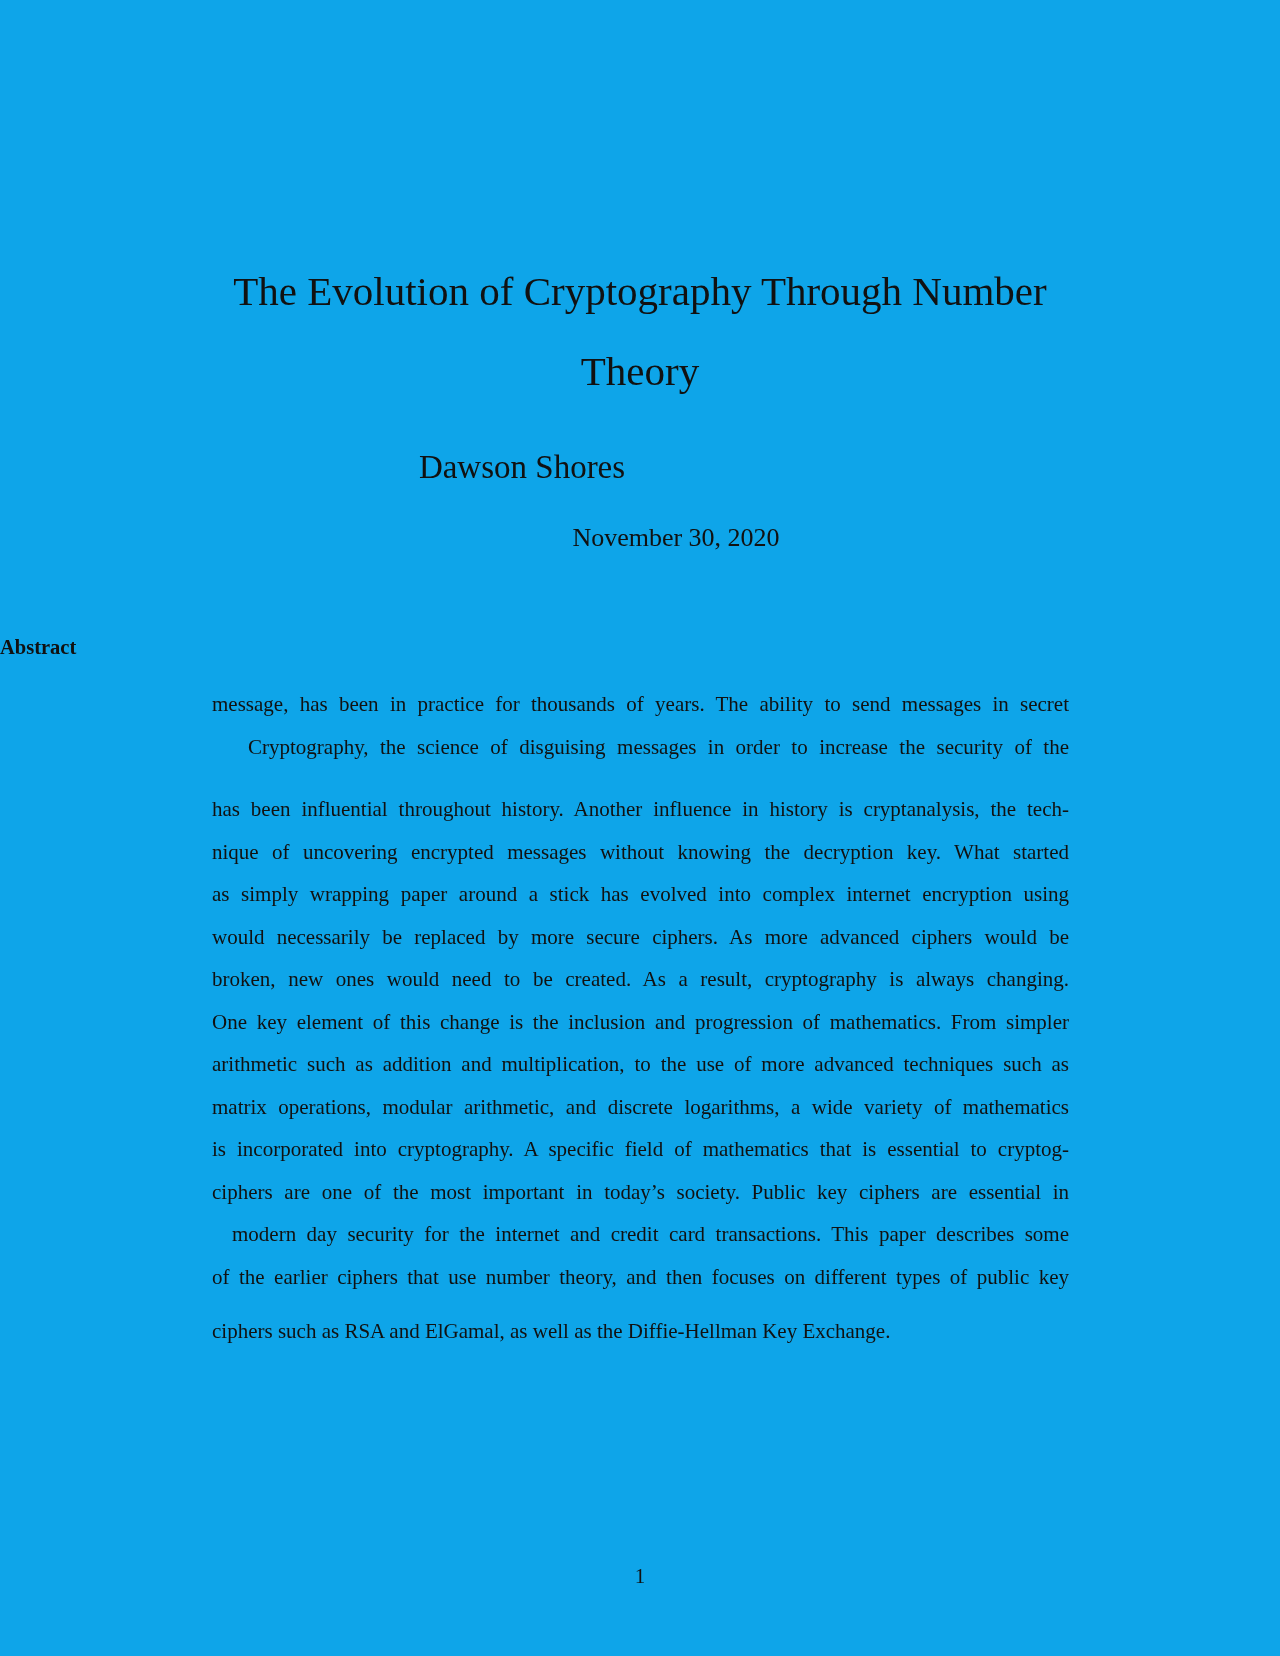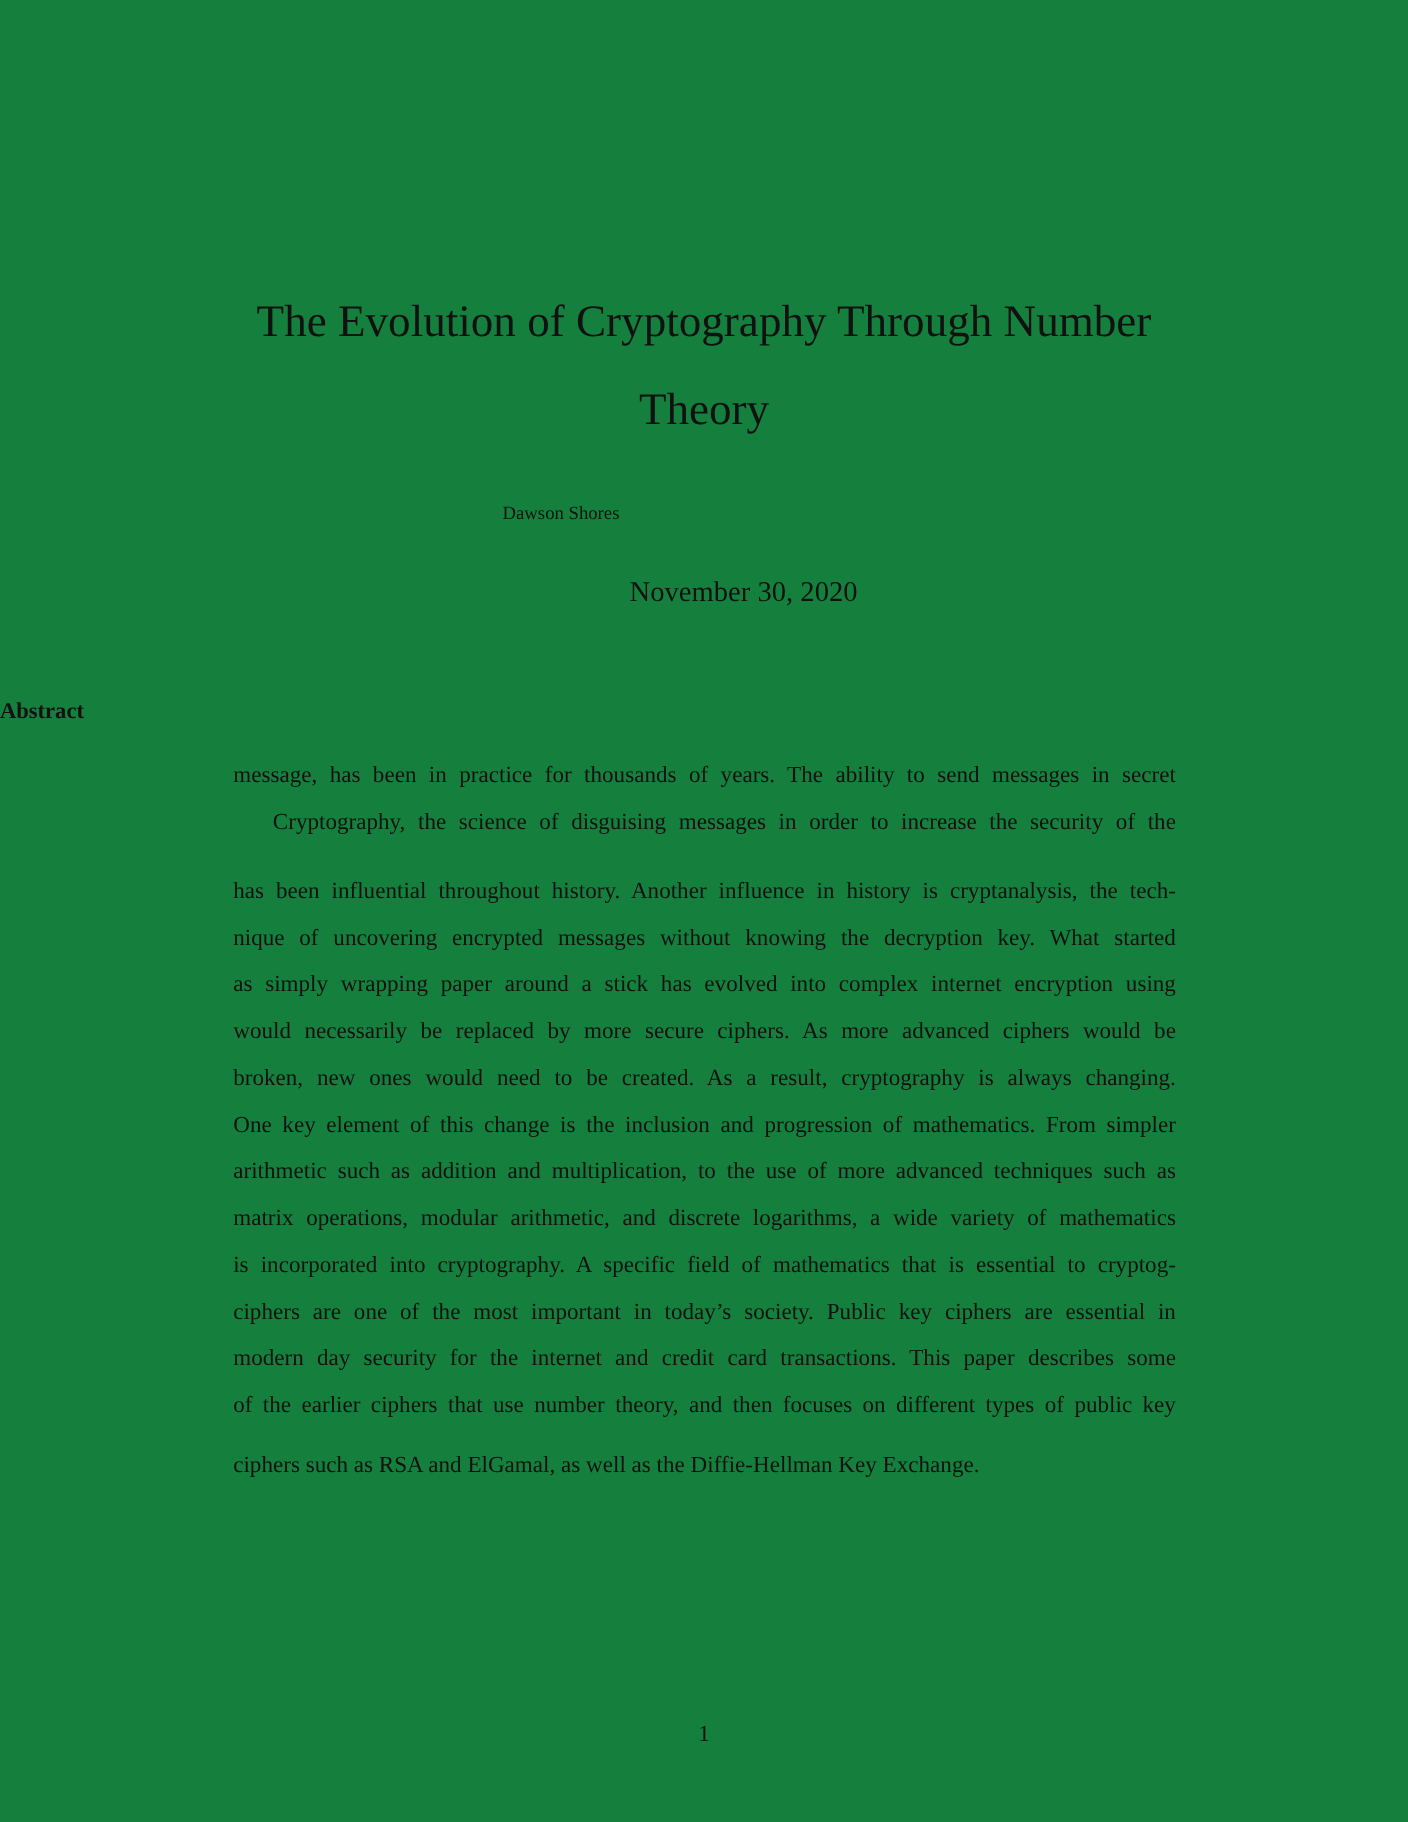--- a/index.html
+++ b/index.html
@@ -13,39 +13,39 @@
     position: relative;
     overflow: hidden;
     font-family: "Liberation Serif", "DejaVu Serif", serif;
     color: #111111;
   }
   .page {
     position: absolute;
     left: 0; top: 0;
     width: 1280px;
     height: 1656px;
-    background: #15803d;
+    background: #0ea5e9;
   }
   .title-line {
     position: absolute;
     left: 0;
     width: 1280px;
     text-align: center;
     font-size: 41px;
     line-height: 50px;
     white-space: nowrap;
   }
   .title-l1 { top: 266px; }
   .title-l2 { top: 346px; }
   .author {
     position: absolute;
-    left: 0; width: 1020px;
+    left: 12px; width: 1020px;
     top: 450px;
     text-align: center;
-    font-size: 17px;
+    font-size: 33px;
     line-height: 34px;
   }
   .date {
     position: absolute;
     left: 0; width: 1280px;
     top: 521px;
     text-align: center;
     font-size: 26px;
     line-height: 34px;
     padding-left: 36px;
@@ -105,20 +105,20 @@
     <span class="abs-line" style="word-spacing: 0px; margin-top: 20px;">has been influential throughout history. Another influence in history is cryptanalysis, the tech-</span>
     <span class="abs-line" style="word-spacing: 0px;">nique of uncovering encrypted messages without knowing the decryption key. What started</span>
     <span class="abs-line" style="word-spacing: 0px;">as simply wrapping paper around a stick has evolved into complex internet encryption using</span>
     <span class="abs-line" style="word-spacing: 0px;">would necessarily be replaced by more secure ciphers. As more advanced ciphers would be</span>
     <span class="abs-line" style="word-spacing: 0px;">broken, new ones would need to be created. As a result, cryptography is always changing.</span>
     <span class="abs-line" style="word-spacing: 0px;">One key element of this change is the inclusion and progression of mathematics. From simpler</span>
     <span class="abs-line" style="word-spacing: 0px;">arithmetic such as addition and multiplication, to the use of more advanced techniques such as</span>
     <span class="abs-line" style="word-spacing: 0px;">matrix operations, modular arithmetic, and discrete logarithms, a wide variety of mathematics</span>
     <span class="abs-line" style="word-spacing: 0px;">is incorporated into cryptography. A specific field of mathematics that is essential to cryptog-</span>
     <span class="abs-line" style="word-spacing: 0px;">ciphers are one of the most important in today’s society. Public key ciphers are essential in</span>
-    <span class="abs-line" style="word-spacing: 0px;">modern day security for the internet and credit card transactions. This paper describes some</span>
+    <span class="abs-line" style="word-spacing: 0px; margin-left: 20px;">modern day security for the internet and credit card transactions. This paper describes some</span>
     <span class="abs-line" style="word-spacing: 0px;">of the earlier ciphers that use number theory, and then focuses on different types of public key</span>
     <span class="abs-line last">ciphers such as RSA and ElGamal, as well as the Diffie-Hellman Key Exchange.</span>
   </div>
 
   <div class="page-number">1</div>
 
 </div>
 
 </body></html>

